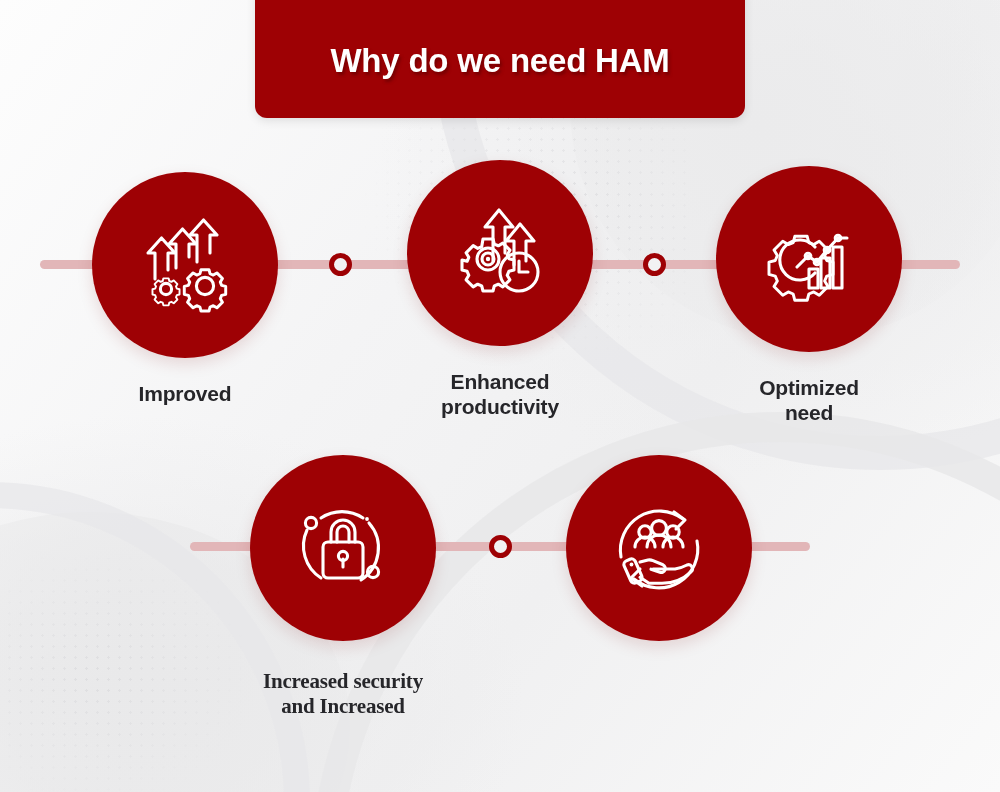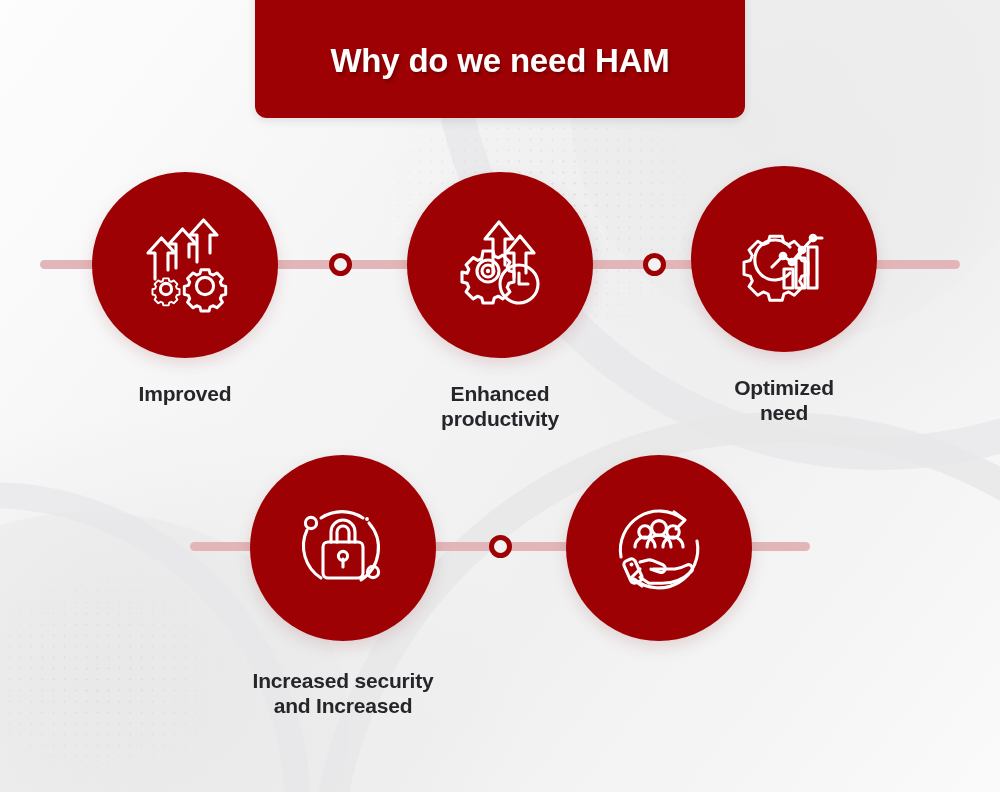--- a/index.html
+++ b/index.html
@@ -151,28 +151,28 @@
     color:#26262a;
     font-size:21px;
     font-weight:bold;
     line-height:1.18;
     letter-spacing:-0.2px;
     white-space:nowrap;
   }
 
   
   .item-1 { left:92px;  top:172px; width:186px; }
-  .item-2 { left:407px; top:172px; width:186px;justify-content:space-between; }
-  .item-3 { left:691px; top:166px; width:186px; }
+  .item-2 { left:407px; top:160px; width:186px;justify-content:space-between; }
+  .item-3 { left:716px; top:166px; width:186px; }
   
   .item-4 { left:250px; top:455px; width:186px; }
   .item-5 { left:566px; top:455px; width:186px; }
 
   .item-1 .label, .item-2 .label, .item-3 .label { margin-top:24px; }
-  .item-4 .label, .item-5 .label { margin-top:28px; }
+  .item-4 .label, .item-5 .label { margin-top:28px;font-family:Liberation Serif, serif; }
 </style>
 </head>
 <body>
 
 <div id="stage">
 
   <div class="bg-blob blob-tr"></div>
   <div class="bg-blob blob-bl"></div>
   <div class="bg-arc arc-tr"></div>
   <div class="bg-arc arc-br"></div>

